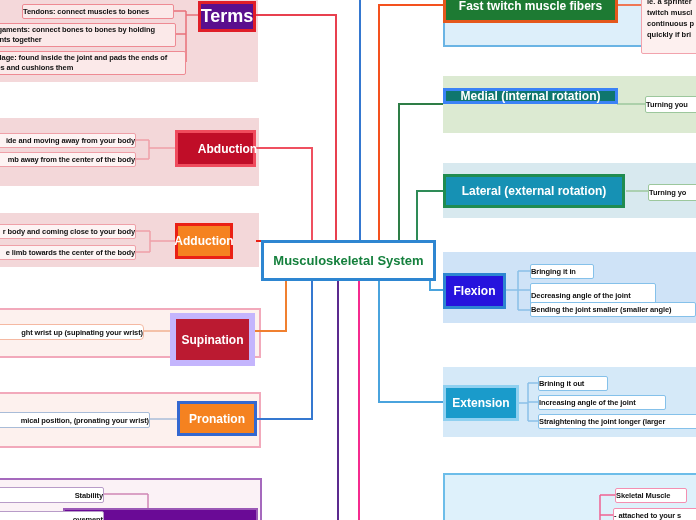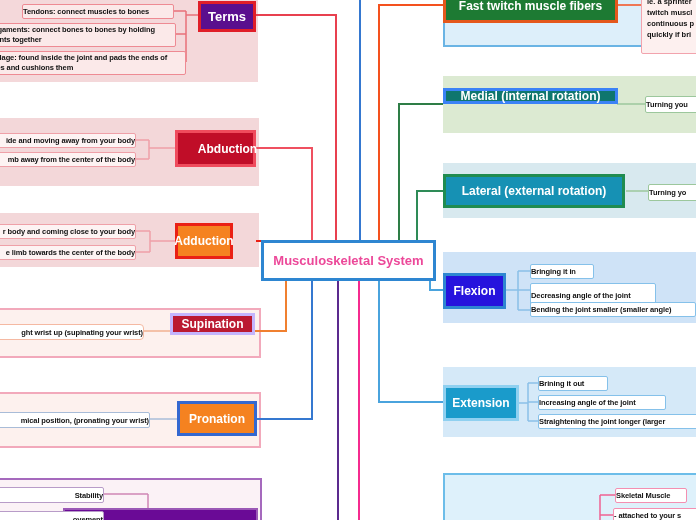--- a/index.html
+++ b/index.html
@@ -59,26 +59,26 @@
     <path d="M104,494 H148 M148,494 V520" stroke="#cf87b5"></path>
     <path d="M617,5 H641" stroke="#f4511e"></path>
     <path d="M617,104 H645" stroke="#9cc79c"></path>
     <path d="M626,191 H648" stroke="#9cc79c"></path>
     <path d="M506,290 H518 M518,271 V310 M518,271 H530 M518,290 H530 M518,310 H530" stroke="#8ac0e8"></path>
     <path d="M519,403 H528 M528,383 V421 M528,383 H538 M528,402 H538 M528,421 H538" stroke="#8ac0e8"></path>
     <path d="M615,495 H600 M600,495 V522 M600,515 H613" stroke="#f06292"></path>
   </g>
 </svg>
 
-<div class="node" style="left:261px;top:240px;width:175px;height:41px;background:#ffffff;border:3px solid #2e86d1;color:#ec4899;font-size:13px;">Musculoskeletal System</div>
+<div class="node" style="left:261px;top:240px;width:175px;height:41px;background:#ffffff;border:3px solid #2e86d1;color:#15803d;font-size:13px;">Musculoskeletal System</div>
 
-<div class="node" style="left:198px;top:1px;width:58px;height:31px;background:#5a0f8e;border:3px solid #e01e28;font-size:13px;">Terms</div>
+<div class="node" style="left:198px;top:1px;width:58px;height:31px;background:#5a0f8e;border:3px solid #e01e28;font-size:18px;">Terms</div>
 <div class="node" style="left:175px;top:130px;width:81px;height:37px;background:#c00d28;border:3px solid #ef4b5d;padding-left:24px;">Abduction</div>
 <div class="node" style="left:175px;top:223px;width:58px;height:36px;background:#f58220;border:3px solid #ea2015;">Adduction</div>
-<div class="node" style="left:170px;top:313px;width:85px;height:22px;background:#bb1a31;border:3px solid #c4b5fd;">Supination</div>
+<div class="node" style="left:170px;top:313px;width:85px;height:53px;background:#bb1a31;border:6px solid #c4b5fd;">Supination</div>
 <div class="node" style="left:177px;top:401px;width:80px;height:35px;background:#f58220;border:3px solid #3468d0;">Pronation</div>
 <div class="node" style="left:63px;top:508px;width:195px;height:40px;background:#6a0a96;border:2px solid #9b59b6;align-items:flex-start;padding-top:9px;overflow:hidden;font-size:13px;">Functions of the</div>
 
 <div class="node" style="left:443px;top:-12px;width:175px;height:35px;background:#1d7a33;border:3px solid #e4581c;">Fast twitch muscle fibers</div>
 <div class="node" style="left:443px;top:88px;width:175px;height:16px;background:#0f766e;border:3px solid #3b82f6;">Medial (internal rotation)</div>
 <div class="node" style="left:443px;top:174px;width:182px;height:34px;background:#1691b4;border:3px solid #208c50;">Lateral (external rotation)</div>
 <div class="node" style="left:443px;top:273px;width:63px;height:36px;background:#2613dd;border:3px solid #2e86d1;">Flexion</div>
 <div class="node" style="left:443px;top:385px;width:76px;height:36px;background:#1a9bcb;border:3px solid #8fd0f0;">Extension</div>
 
 <div class="leaf" style="left:22px;top:4px;width:152px;height:15px;background:#fbe9e9;border:1.5px solid #ee8a93;">Tendons: connect muscles to bones</div>

